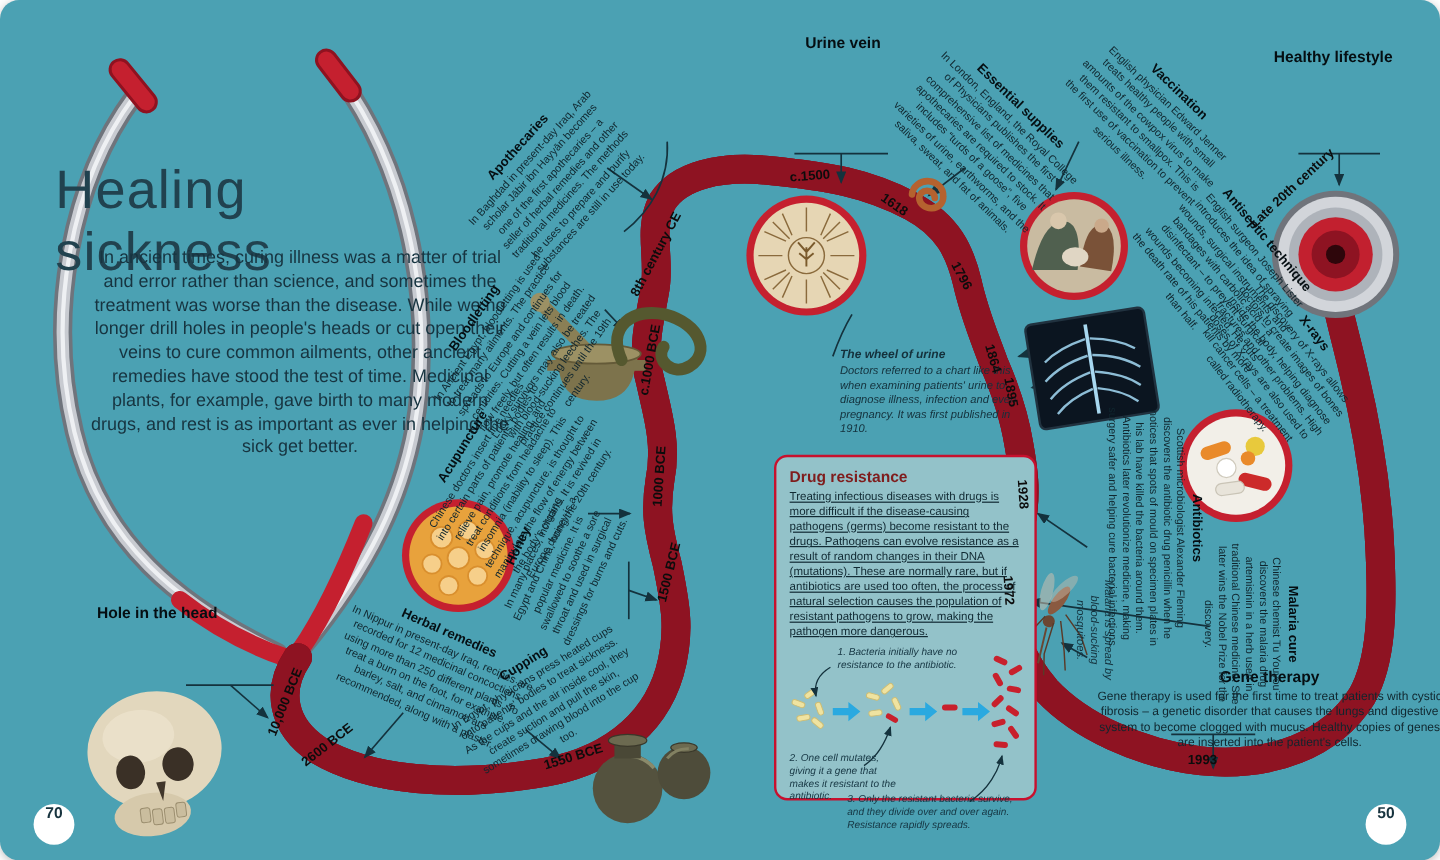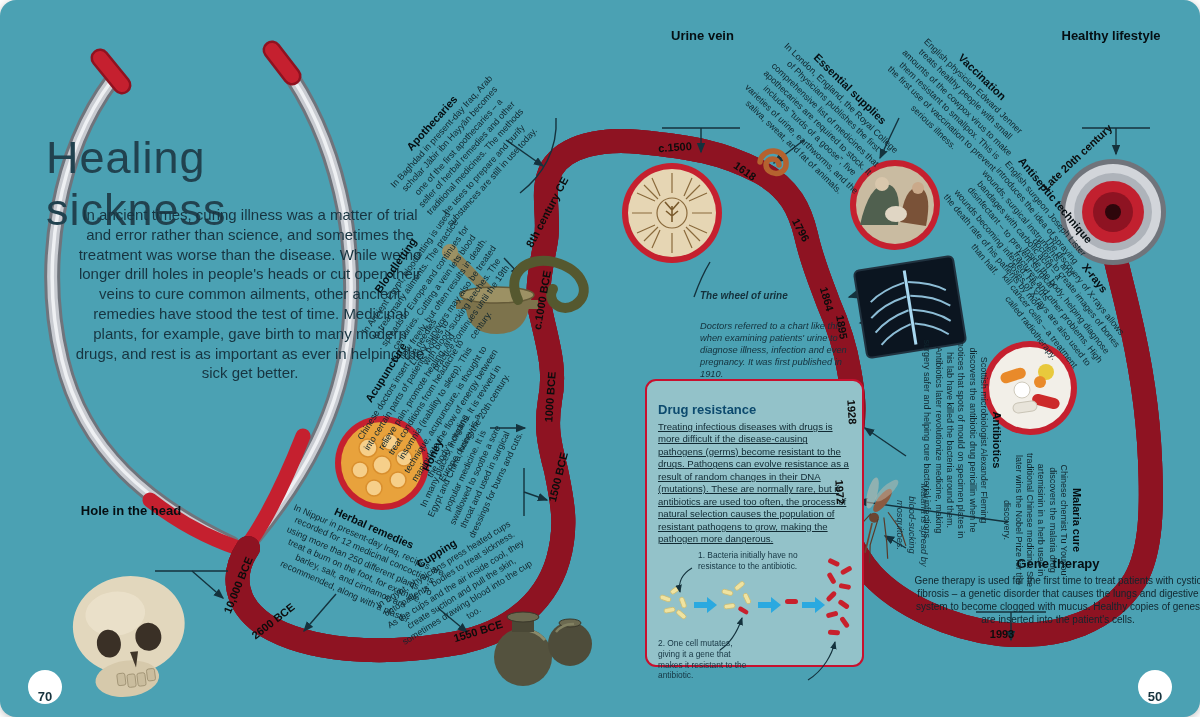--- a/index.html
+++ b/index.html
@@ -10,31 +10,31 @@
   .main-title h1{margin:0;font-size:45px;font-weight:400;letter-spacing:1px;color:#21424f;}
   .intro{position:absolute;left:26px;top:190px;width:352px;text-align:center;
          font-size:15px;line-height:1.32;color:#173440;margin-left:48px;}
   .ev{position:absolute;text-align:center;color:#10262e;}
   .rot{transform-origin:center;}
   .ev h3{margin:0 0 2px;font-size:11px;color:#050e12;}
   .ev p{margin:0;font-size:9px;line-height:1.26;}
   .plain h3{font-size:13px;margin:0 0 3px;}
   .plain p{font-size:10px;line-height:1.3;}
   .caption{position:absolute;font-style:italic;color:#14313c;}
-  .caption h4{margin:0 0 19px;font-size:10px;font-style:italic;}
+  .caption h4{margin:0 0 2px;font-size:10px;font-style:italic;}
   .caption p{margin:0;font-size:9.3px;line-height:1.3;}
   .tube-date{position:absolute;font-weight:bold;font-size:11px;color:#0c0c0c;white-space:nowrap;}
   .drug-box{position:absolute;left:645px;top:379px;width:219px;height:288px;background:#93C2C9;
             border:2px solid #C8102E;border-radius:11px;box-sizing:border-box;padding:9px 11px;color:#112a33;}
-  .drug-box h3{margin:12px 0 4px;font-size:13px;color:#0c4a6e;}
+  .drug-box h3{margin:0 0 4px;font-size:13px;color:#7f1d1d;}
   .drug-box .body{margin:0;font-size:9.6px;line-height:1.3;text-decoration:underline;}
   .diagram{position:relative;width:196px;height:158px;margin-top:4px;}
-  .step{position:absolute;font-size:8.4px;line-height:1.3;color:#153542;margin:0;}
+  .step{position:absolute;font-style:italic;font-size:8.4px;line-height:1.3;color:#153542;margin:0;}
   .pagenum{position:absolute;width:34px;height:34px;border-radius:50%;background:#fff;color:#17333e;
-           font-weight:bold;font-size:13px;display:flex;align-items:flex-end;justify-content:center;}
+           font-weight:bold;font-size:13px;display:flex;align-items:flex-start;justify-content:center;}
 </style>
 </head>
 <body>
 
 <div class="page">
 
   <svg width="1200" height="717" viewBox="0 0 1200 717">
     <defs>
       <marker id="arr" markerWidth="9" markerHeight="9" refX="6.5" refY="3" orient="auto">
         <path d="M0,0 L7.5,3 L0,6 z" fill="#14323d"></path>
@@ -222,21 +222,21 @@
     <h1>Healing sickness</h1>
   </header>
   <p class="intro">In ancient times, curing illness was a matter of trial and error rather than science, and sometimes the treatment was worse than the disease. While we no longer drill holes in people's heads or cut open their veins to cure common ailments, other ancient remedies have stood the test of time. Medicinal plants, for example, gave birth to many modern drugs, and rest is as important as ever in helping the sick get better.</p>
 
   <div class="ev plain" style="left:12px;top:503px;width:238px;">
     <h3>Hole in the head</h3>
   </div>
   <div class="ev plain" style="left:600px;top:28px;width:205px;">
     <h3>Urine vein</h3>
   </div>
-  <div class="ev plain" style="left:1026px;top:28px;width:170px;">
+  <div class="ev plain" style="left:1026px;top:40px;width:170px;">
     <h3>Healthy lifestyle</h3>
   </div>
   <div class="ev plain" style="left:912px;top:556px;width:292px;">
     <h3>Gene therapy</h3>
     <p>Gene therapy is used for the first time to treat patients with cystic fibrosis – a genetic disorder that causes the lungs and digestive system to become clogged with mucus. Healthy copies of genes are inserted into the patient's cells.</p>
   </div>
 
   <div class="ev rot" style="left:462px;top:150px;width:150px;transform:translate(-50%,-50%) rotate(-48deg);">
     <h3>Apothecaries</h3>
     <p>In Baghdad in present-day Iraq, Arab scholar Jābir ibn Hayyān becomes one of the first apothecaries – a seller of herbal remedies and other traditional medicines. The methods he uses to prepare and purify substances are still in use today.</p>
@@ -293,20 +293,21 @@
   <div class="caption" style="left:912px;top:525px;width:86px;text-align:center;transform:translate(-50%,-50%) rotate(90deg);">
     <p>Malaria is spread by blood-sucking mosquitoes.</p>
   </div>
 
   <div class="drug-box">
     <h3>Drug resistance</h3>
     <p class="body">Treating infectious diseases with drugs is more difficult if the disease-causing pathogens (germs) become resistant to the drugs. Pathogens can evolve resistance as a result of random changes in their DNA (mutations). These are normally rare, but if antibiotics are used too often, the process of natural selection causes the population of resistant pathogens to grow, making the pathogen more dangerous.</p>
     <div class="diagram">
       <p class="step" style="left:40px;top:0;width:100px;">1. Bacteria initially have no resistance to the antibiotic.</p>
       <p class="step" style="left:0;top:88px;width:92px;">2. One cell mutates, giving it a gene that makes it resistant to the antibiotic.</p>
+      <p class="step" style="left:48px;top:122px;width:145px;">3. Only the resistant bacteria survive, and they divide over and over again. Resistance rapidly spreads.</p>
       <svg width="196" height="158" viewBox="0 0 196 158">
         <g fill="#efe3a0" stroke="#cdbd74" stroke-width="0.8">
           <rect x="2" y="46" width="11" height="4.5" rx="2.2" transform="rotate(20 7 48)"></rect>
           <rect x="12" y="38" width="11" height="4.5" rx="2.2" transform="rotate(-35 17 40)"></rect>
           <rect x="20" y="50" width="11" height="4.5" rx="2.2" transform="rotate(70 25 52)"></rect>
           <rect x="6" y="58" width="11" height="4.5" rx="2.2" transform="rotate(-10 11 60)"></rect>
           <rect x="18" y="62" width="11" height="4.5" rx="2.2" transform="rotate(40 23 64)"></rect>
         </g>
         <path d="M36,52 h13 v-5 l10,8 l-10,8 v-5 h-13 z" fill="#2aa9e0"></path>
         <g fill="#efe3a0" stroke="#cdbd74" stroke-width="0.8">

